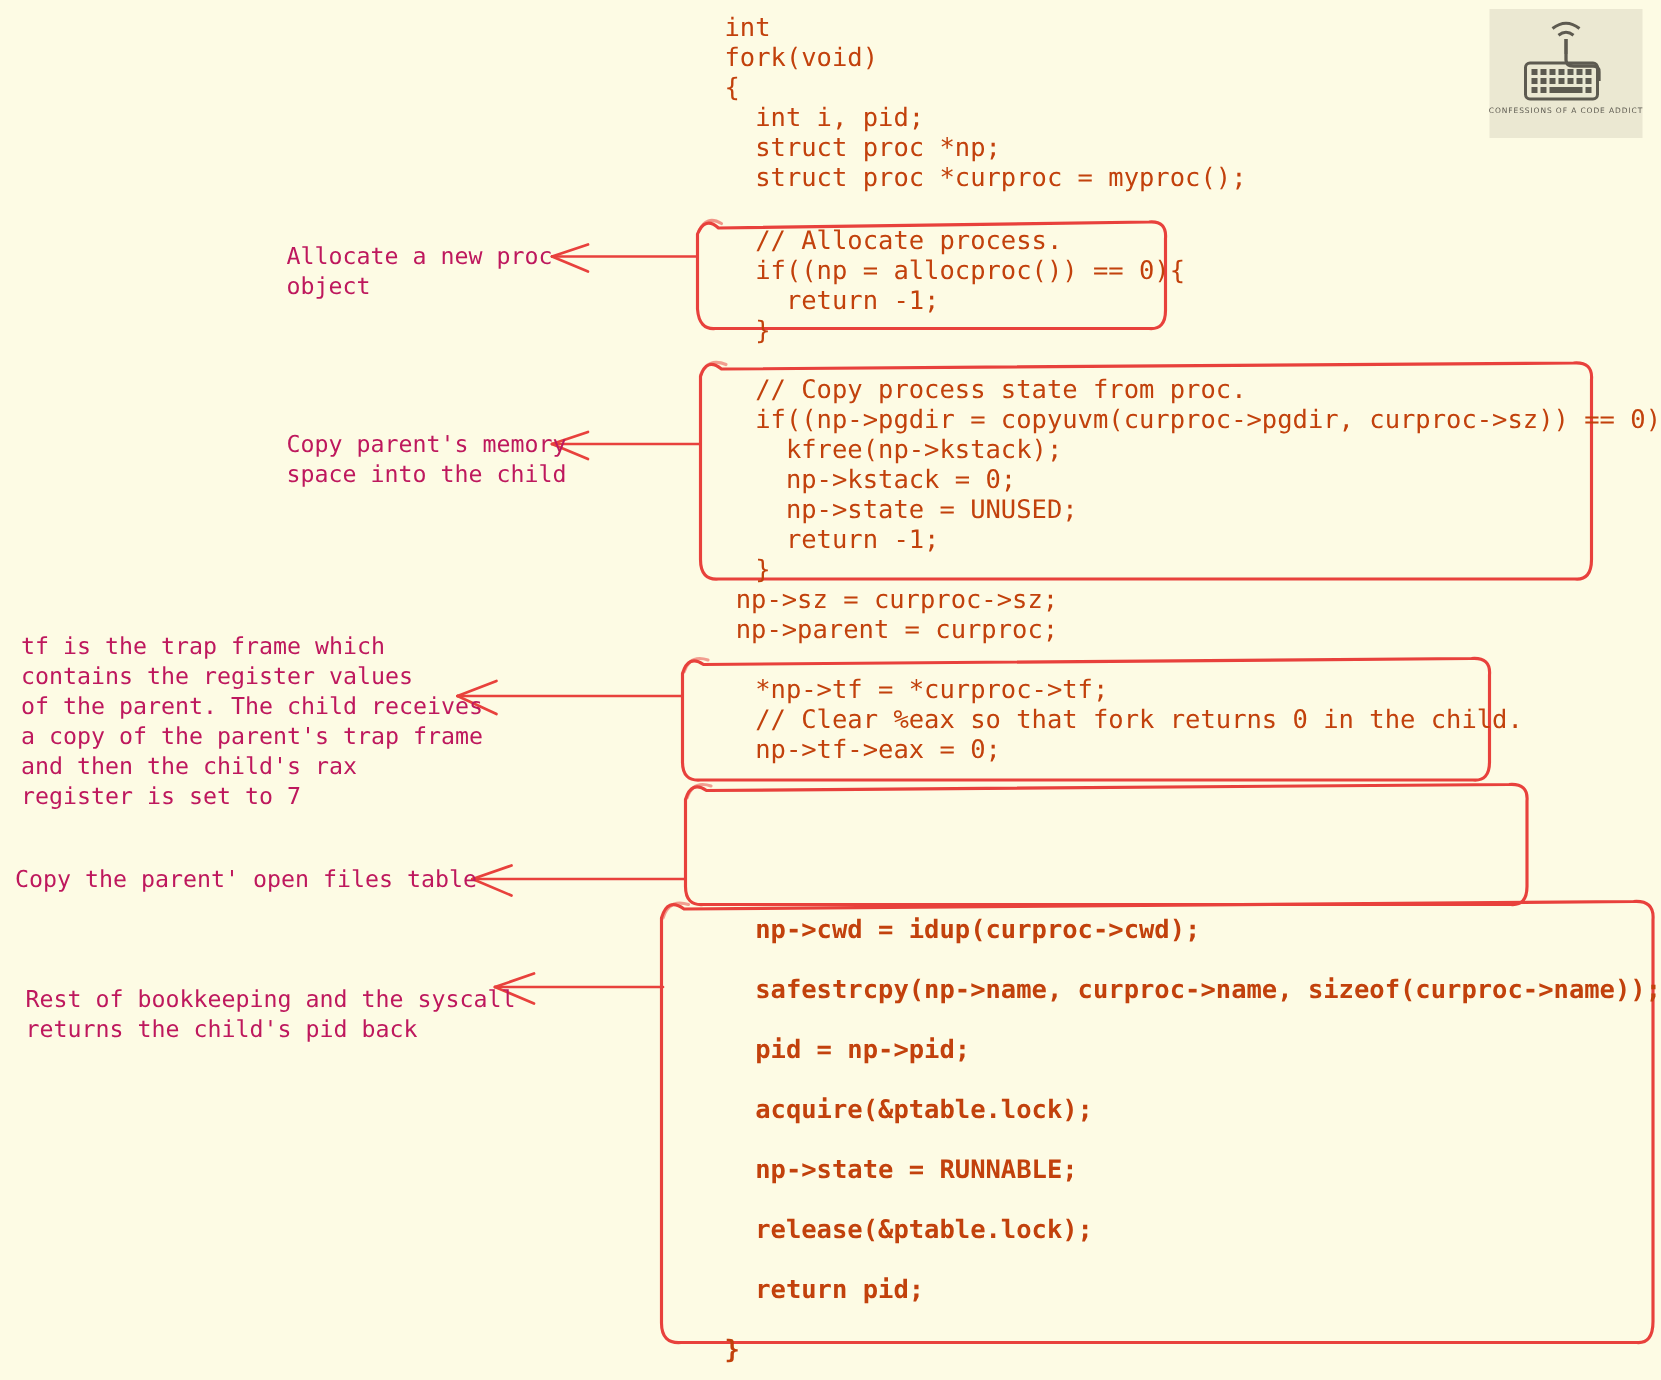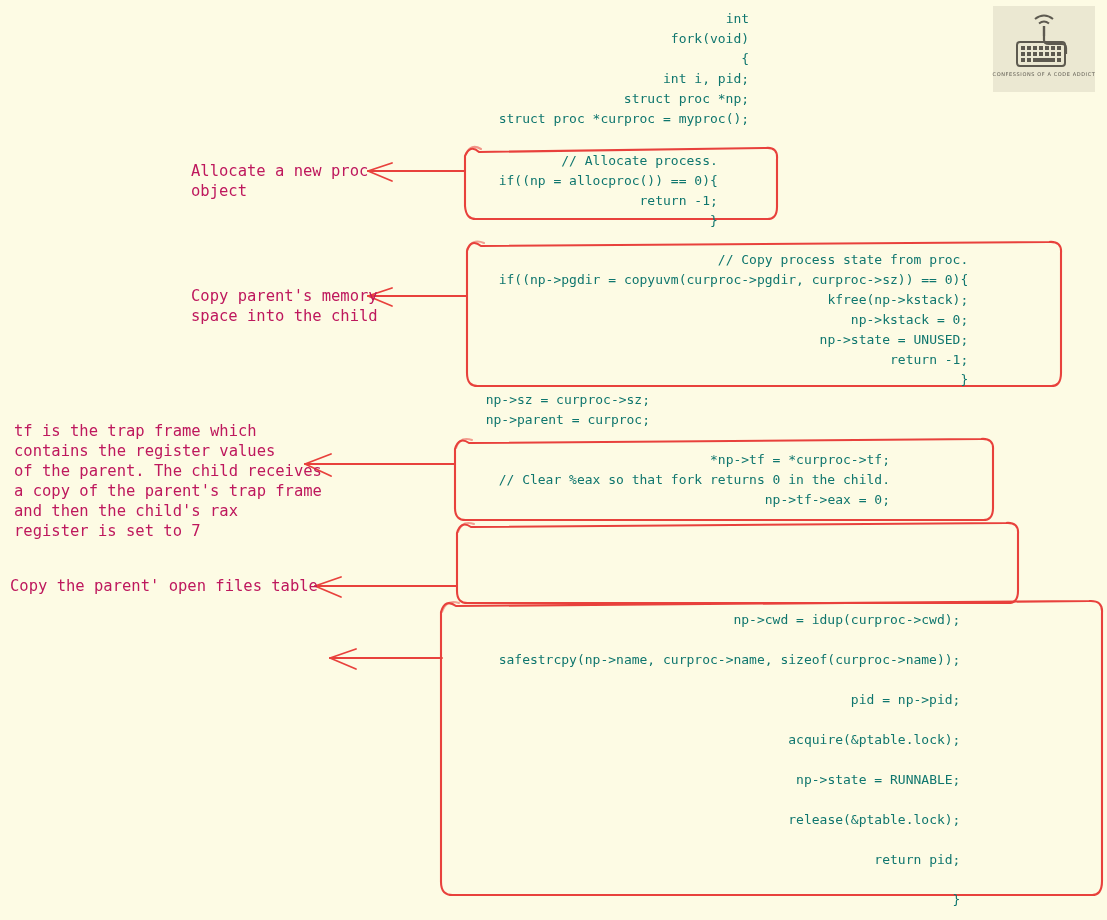--- a/index.html
+++ b/index.html
@@ -10,29 +10,28 @@
     font-family:"DejaVu Sans Mono","Liberation Mono",monospace;
     overflow:hidden;
     position:relative;
   }
   #canvas{position:absolute;inset:0;width:1107px;height:920px;}
 
   .svg-layer{position:absolute;left:0;top:0;width:1107px;height:920px;pointer-events:none;}
 
   .code{
     position:absolute;
-    color:#0f766e;
+    color:#c2410c;
     font-family:"DejaVu Sans Mono","Liberation Mono",monospace;
-    font-size:13px;
+    font-size:17px;
     line-height:20px;
     white-space:pre;
     letter-spacing:0px;
-    text-align:right;
-  }
-  .code.wide{line-height:40px;}
+  }
+  .code.wide{line-height:40px;font-weight:bold;}
 
   .note{
     position:absolute;
     color:#be185d;
     font-family:"DejaVu Sans Mono","Liberation Mono",monospace;
     font-size:15.5px;
     line-height:20px;
     white-space:pre;
   }
 
@@ -152,20 +151,22 @@
 
   <div class="note" style="left:14px;top:421px;">tf is the trap frame which
 contains the register values
 of the parent. The child receives
 a copy of the parent's trap frame
 and then the child's rax
 register is set to 7</div>
 
   <div class="note" style="left:10px;top:576px;">Copy the parent' open files table</div>
 
+  <div class="note" style="left:17px;top:656px;">Rest of bookkeeping and the syscall
+returns the child's pid back</div>
 
   <div class="logo">
     <svg width="66" height="60" viewBox="0 0 66 60">
       <g fill="none" stroke="#5d5a50" stroke-width="1.6">
 
         <path d="M24 9 q9 -7 18 0" stroke-width="2"></path>
         <path d="M28 13.5 q5 -4 10 0" stroke-width="2"></path>
 
         <path d="M33 16 L33 26" stroke-width="2.4"></path>
 

